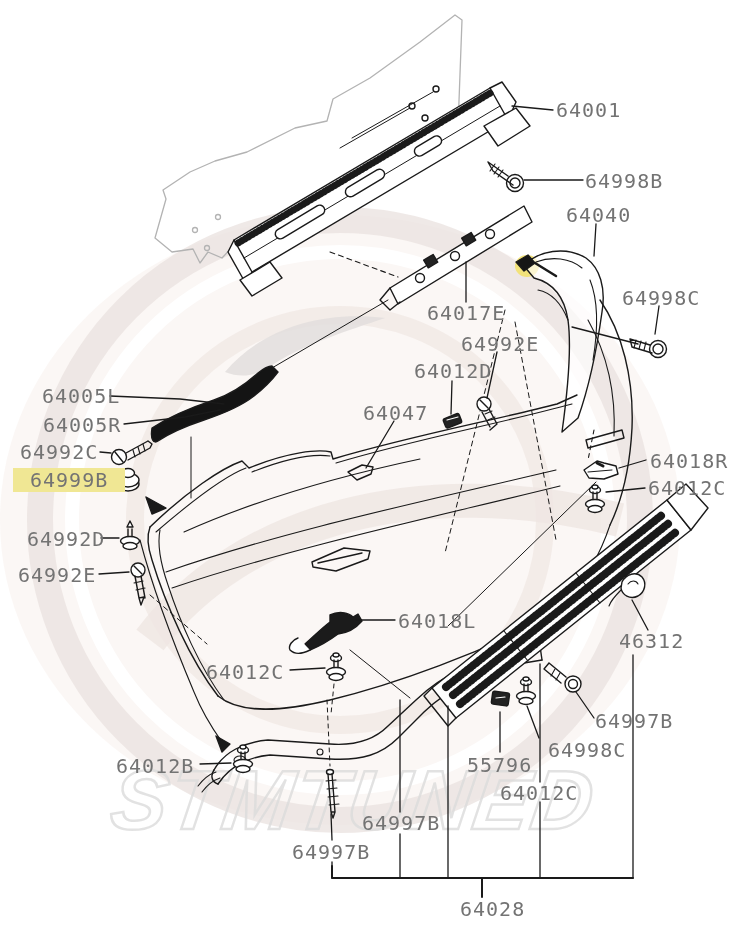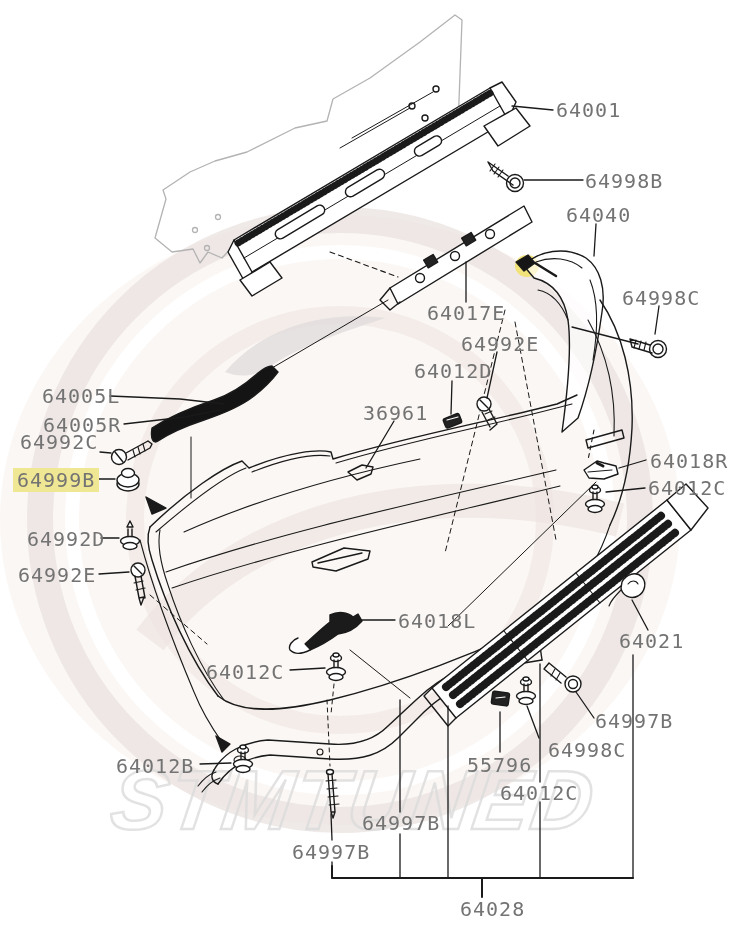--- a/index.html
+++ b/index.html
@@ -7,21 +7,21 @@
          font-family:"DejaVu Sans Mono","Liberation Mono",monospace;}
   svg{position:absolute;left:0;top:0;}
   #wm-svg{z-index:0;}
   #art-svg{z-index:2;}
   #wm-text{position:absolute;left:112px;top:752px;z-index:1;
            font-family:"Liberation Sans",sans-serif;font-size:84px;font-weight:bold;font-style:italic;
            letter-spacing:2px;transform:skewX(-8deg);color:transparent;
            -webkit-text-stroke:2.5px #dcdcdc;opacity:.8;white-space:nowrap;}
   .plabel{position:absolute;z-index:3;font-size:20px;letter-spacing:1px;color:#737373;
           white-space:nowrap;line-height:1;text-align:center;}
-  .plabel.hl{background:#f0e794;padding:2px 4px;margin:-2px -3px;}
+  .plabel.hl{background:#f0e794;padding:2px 17px;margin:-2px -3px;}
 </style>
 </head>
 <body>
 
 <div id="stage">
 
   <svg id="wm-svg" width="750" height="945" viewBox="0 0 750 945">
     <ellipse cx="340" cy="520" rx="340" ry="305" fill="#f8f1ee" opacity="0.6"></ellipse>
     <circle cx="340" cy="520" r="300" fill="none" stroke="#eae2df" stroke-width="26" opacity="0.75"></circle>
     <circle cx="340" cy="520" r="268" fill="none" stroke="#ffffff" stroke-width="14" opacity="0.95"></circle>
@@ -280,30 +280,30 @@
     </g>
   </svg>
 
   <div class="plabel" style="left:556px;top:100px">64001</div>
   <div class="plabel" style="left:585px;top:171px">64998B</div>
   <div class="plabel" style="left:566px;top:205px">64040</div>
   <div class="plabel" style="left:622px;top:288px">64998C</div>
   <div class="plabel" style="left:427px;top:303px">64017E</div>
   <div class="plabel" style="left:461px;top:334px">64992E</div>
   <div class="plabel" style="left:414px;top:361px">64012D</div>
-  <div class="plabel" style="left:363px;top:403px">36961</div>
+  <div class="plabel" style="left:363px;top:403px">64047</div>
   <div class="plabel" style="left:42px;top:386px">64005L</div>
   <div class="plabel" style="left:43px;top:415px">64005R</div>
-  <div class="plabel" style="left:20px;top:432px">64992C</div>
+  <div class="plabel" style="left:20px;top:442px">64992C</div>
   <div class="plabel hl" style="left:16px;top:470px">64999B</div>
   <div class="plabel" style="left:27px;top:529px">64992D</div>
   <div class="plabel" style="left:18px;top:565px">64992E</div>
   <div class="plabel" style="left:650px;top:451px">64018R</div>
   <div class="plabel" style="left:648px;top:478px">64012C</div>
-  <div class="plabel" style="left:619px;top:631px">64021</div>
+  <div class="plabel" style="left:619px;top:631px">46312</div>
   <div class="plabel" style="left:398px;top:611px">64018L</div>
   <div class="plabel" style="left:206px;top:662px">64012C</div>
   <div class="plabel" style="left:595px;top:711px">64997B</div>
   <div class="plabel" style="left:548px;top:740px">64998C</div>
   <div class="plabel" style="left:467px;top:755px">55796</div>
   <div class="plabel" style="left:500px;top:783px">64012C</div>
   <div class="plabel" style="left:116px;top:756px">64012B</div>
   <div class="plabel" style="left:362px;top:813px">64997B</div>
   <div class="plabel" style="left:292px;top:842px">64997B</div>
   <div class="plabel" style="left:460px;top:899px">64028</div>

